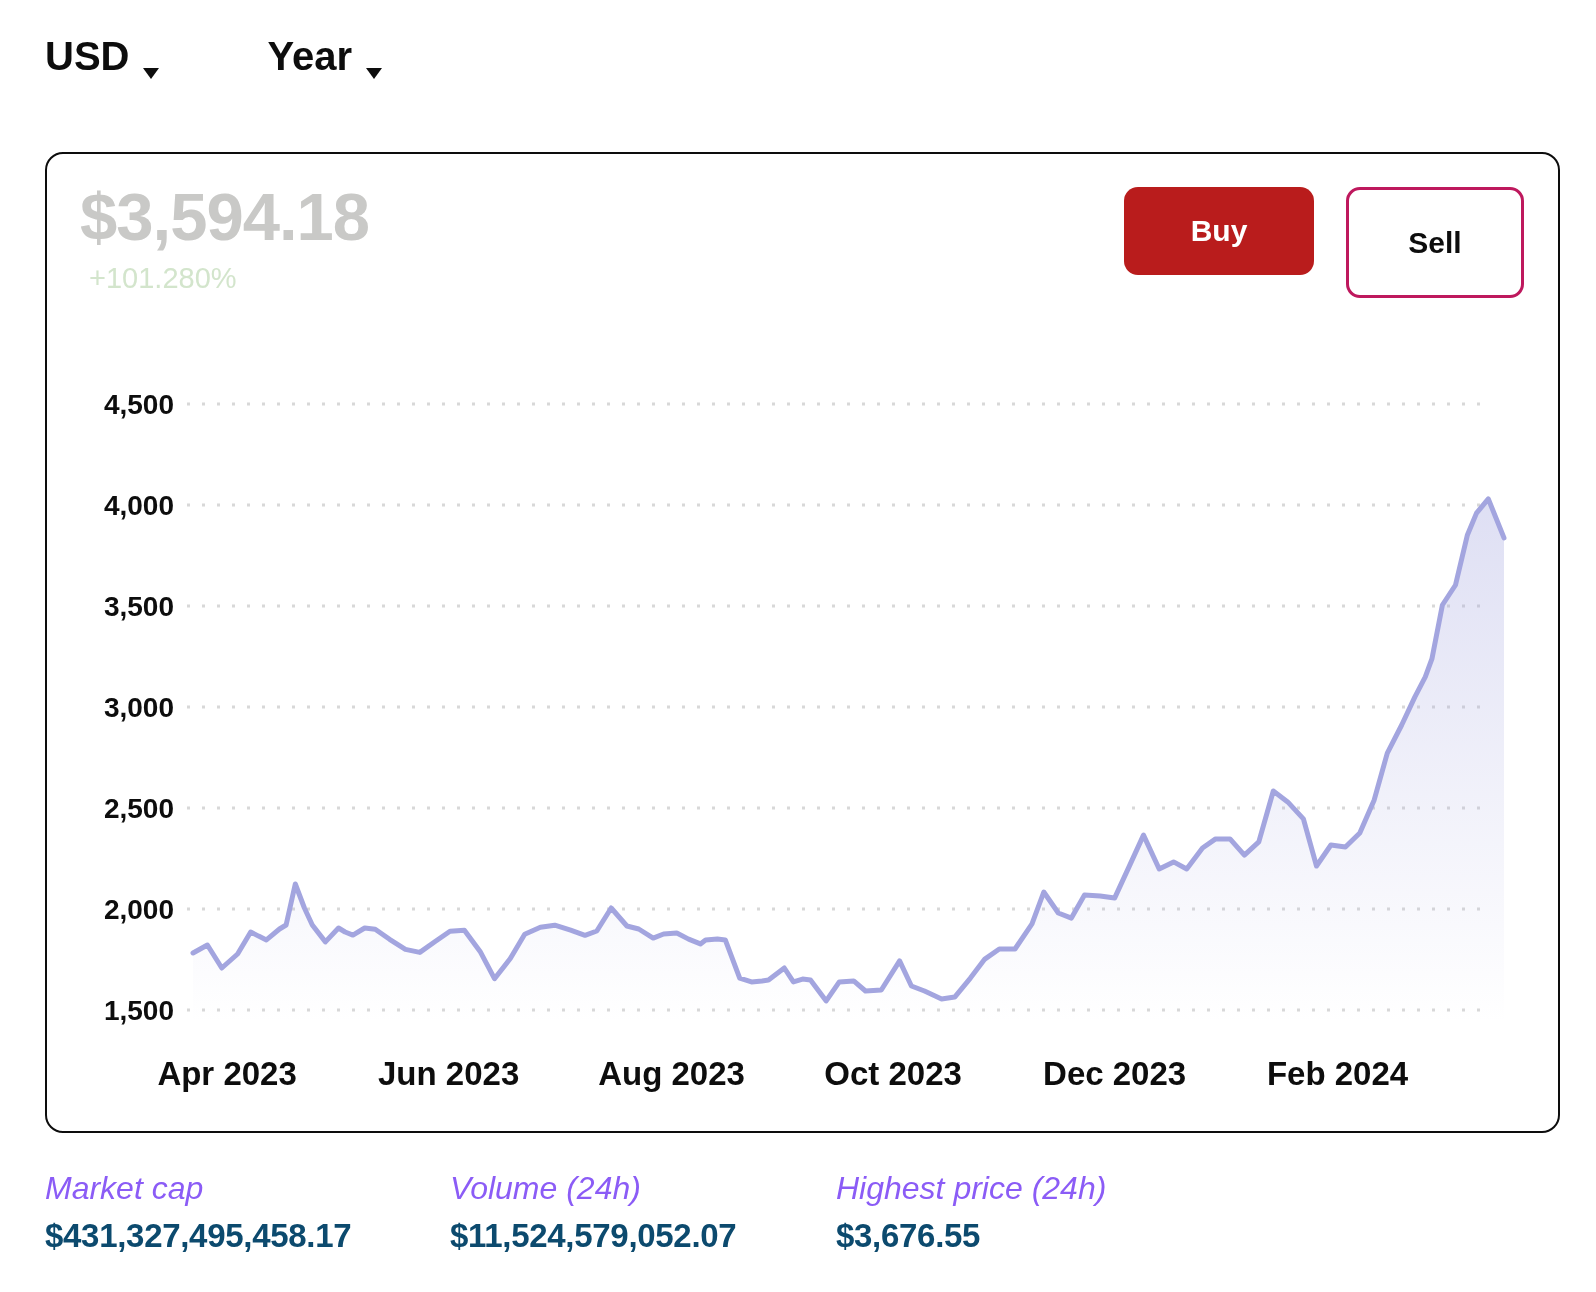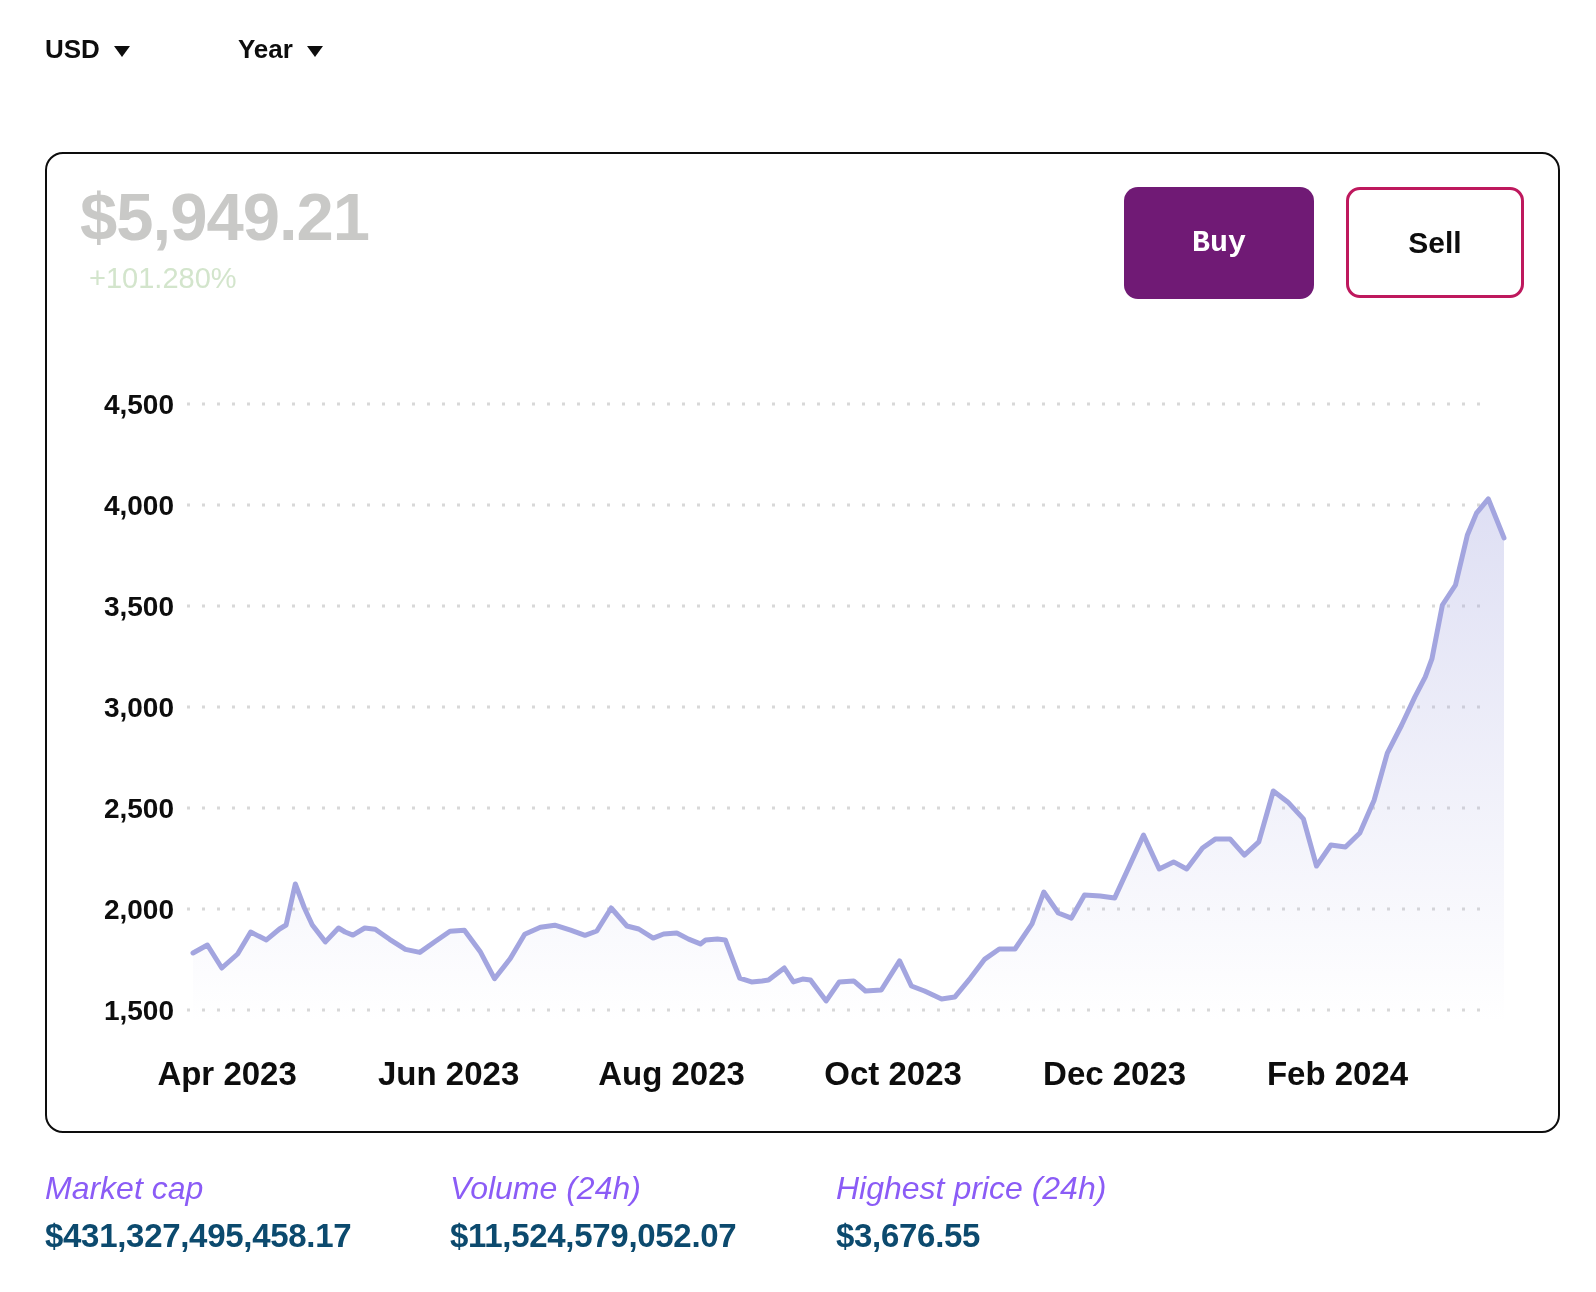--- a/index.html
+++ b/index.html
@@ -1,33 +1,33 @@
 <!DOCTYPE html>
 <html><head>
 <meta charset="utf-8">
 <style>
   html,body{margin:0;padding:0;background:#ffffff;}
   .page{position:relative;width:1596px;height:1292px;background:#fff;
         font-family:"Liberation Sans","DejaVu Sans",sans-serif;color:#111;overflow:hidden;}
 
   
   .topbar{position:absolute;left:45px;top:34px;display:flex;align-items:center;}
-  .dropdown{display:flex;align-items:center;font-size:26px;font-weight:700;color:#0d0d0d;cursor:pointer;}
+  .dropdown{display:flex;align-items:flex-end;font-size:40px;font-weight:700;color:#0d0d0d;cursor:pointer;}
   .dropdown + .dropdown{margin-left:108px;}
   .caret{width:0;height:0;border-left:8px solid transparent;border-right:8px solid transparent;
          border-top:11px solid #0d0d0d;margin-left:14px;margin-top:4px;}
 
   
   .card{position:absolute;left:45px;top:152px;width:1515px;height:981px;box-sizing:border-box;
         border:2.5px solid #0d0d0d;border-radius:18px;background:#fff;}
   .price{position:absolute;left:33px;top:24px;font-size:67px;font-weight:700;color:#c9c9c7;letter-spacing:-1px;}
   .change{position:absolute;left:42px;top:108px;font-size:29px;font-weight:400;color:#d3e5cc;}
   .btn{position:absolute;top:33px;box-sizing:border-box;border-radius:14px;
        font-family:inherit;font-size:30px;font-weight:700;cursor:pointer;}
-  .btn-buy{left:1077px;width:190px;height:112px;background:#701a75;color:#fff;border:none;font-family:Liberation Mono, monospace;}
+  .btn-buy{left:1077px;width:190px;height:88px;background:#b91c1c;color:#fff;border:none;}
   .btn-sell{left:1299px;width:178px;height:111px;background:#fff;color:#0d0d0d;border:3px solid #be185d;}
   .chart-svg{position:absolute;left:0;top:0;}
   .ytick{font-family:"Liberation Sans","DejaVu Sans",sans-serif;font-size:28px;font-weight:700;fill:#0d0d0d;}
   .xtick{font-family:"Liberation Sans","DejaVu Sans",sans-serif;font-size:33px;font-weight:700;fill:#0d0d0d;}
 
   
   .stats{position:absolute;left:45px;top:1170px;width:1515px;height:110px;}
   .stat{position:absolute;top:0;}
   .stat-label{font-size:32px;font-weight:400;color:#8b5cf6;font-style:italic;}
   .stat-value{font-size:33px;font-weight:700;color:#0c4a6e;margin-top:10px;letter-spacing:-0.3px;}
@@ -43,21 +43,21 @@
       <span>USD</span>
       <span class="caret"></span>
     </div>
     <div class="dropdown">
       <span>Year</span>
       <span class="caret"></span>
     </div>
   </div>
 
   <div class="card">
-    <div class="price">$5,949.21</div>
+    <div class="price">$3,594.18</div>
     <div class="change">+101.280%</div>
     <button class="btn btn-buy">Buy</button>
     <button class="btn btn-sell">Sell</button>
     <svg class="chart-svg" width="1510" height="976" viewBox="0 0 1510 976">
         <defs>
           <linearGradient id="areaGrad" gradientUnits="userSpaceOnUse" x1="0" y1="250" x2="0" y2="868">
             <stop offset="0" stop-color="#a3a5df" stop-opacity="0.42"></stop>
             <stop offset="1" stop-color="#a3a5df" stop-opacity="0"></stop>
           </linearGradient>
         </defs>

